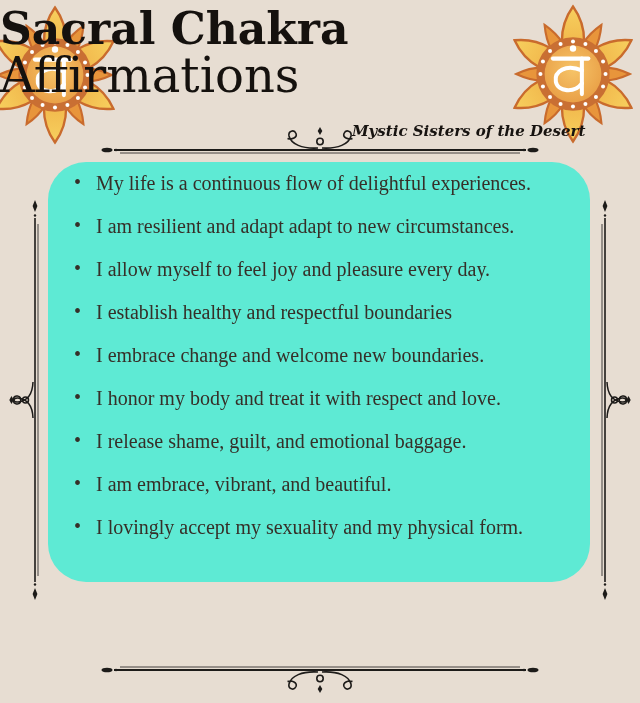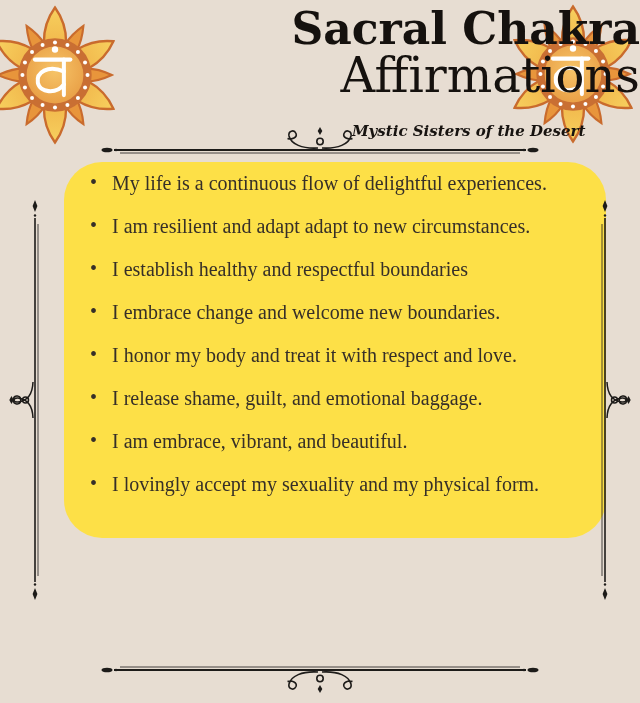--- a/index.html
+++ b/index.html
@@ -1,41 +1,41 @@
 <!DOCTYPE html>
 <html><head>
 <meta charset="utf-8">
 <style>
   html,body{margin:0;padding:0;}
   .poster{
     position:relative; width:640px; height:703px; overflow:hidden;
     background:#e7ddd2; font-family:"Liberation Serif", serif;
   }
   
-  .title-block{position:absolute; left:0; right:0; top:6px; text-align:right; color:#15110e;}
+  .title-block{position:absolute; left:0; right:0; top:6px; text-align:left; color:#15110e;}
   .title-line1{font-family:"DejaVu Serif", serif; font-weight:bold; font-size:44px; line-height:1.06; margin:0;}
   .title-line2{font-family:"DejaVu Serif", serif; font-weight:normal; font-size:48px; line-height:1.05; margin:-3px 0 0 0;}
   .flower{position:absolute; width:142px; height:142px;}
   .flower-left{left:-16px; top:4px;}
   .flower-right{left:502px; top:3px;}
   .byline{
     position:absolute; left:352px; top:122px; color:#171310;
     font-family:"DejaVu Serif", serif; font-style:italic; font-weight:bold; font-size:15px;
     white-space:nowrap;
   }
   
   .divider-top{position:absolute; left:100px; top:126px; width:440px; height:34px;}
   .divider-bottom{position:absolute; left:100px; top:660px; width:440px; height:34px; transform:scaleY(-1);}
   .orn{position:absolute; top:198px; width:32px; height:404px;}
   .orn-left{left:8px;}
   .orn-right{left:600px; transform:scaleX(-1);}
   
   .card{
-    position:absolute; left:64px; top:162px; width:542px; height:376px;
-    background:#fde047; border-radius:38px;
+    position:absolute; left:48px; top:162px; width:542px; height:420px;
+    background:#5eead4; border-radius:38px;
   }
   .affirmations{margin:0; padding:10px 26px 0 20px; list-style:none;}
   .affirmations li{
     position:relative; padding-left:28px; margin-bottom:20px;
     font-size:20px; line-height:23px; color:#362f28;
   }
   .affirmations li::before{content:"\2022"; position:absolute; left:6px; top:-1px; color:#362f28;}
   .defs-holder{position:absolute; width:0; height:0; overflow:hidden;}
 </style>
 </head>
@@ -147,20 +147,21 @@
 
   <svg class="divider-top" viewBox="0 0 440 34">
       <use href="#hdivider"></use>
     </svg>
   <div class="byline">Mystic Sisters of the Desert</div>
 
   <div class="card">
     <ul class="affirmations">
       <li>My life is a continuous flow of delightful experiences.</li>
       <li>I am resilient and adapt adapt to new circumstances.</li>
+      <li>I allow myself to feel joy and pleasure every day.</li>
       <li>I establish healthy and respectful boundaries</li>
       <li>I embrace change and welcome new boundaries.</li>
       <li>I honor my body and treat it with respect and love.</li>
       <li>I release shame, guilt, and emotional baggage.</li>
       <li>I am embrace, vibrant, and beautiful.</li>
       <li>I lovingly accept my sexuality and my physical form.</li>
     </ul>
   </div>
 
   <svg class="orn orn-left" viewBox="0 0 32 404">

